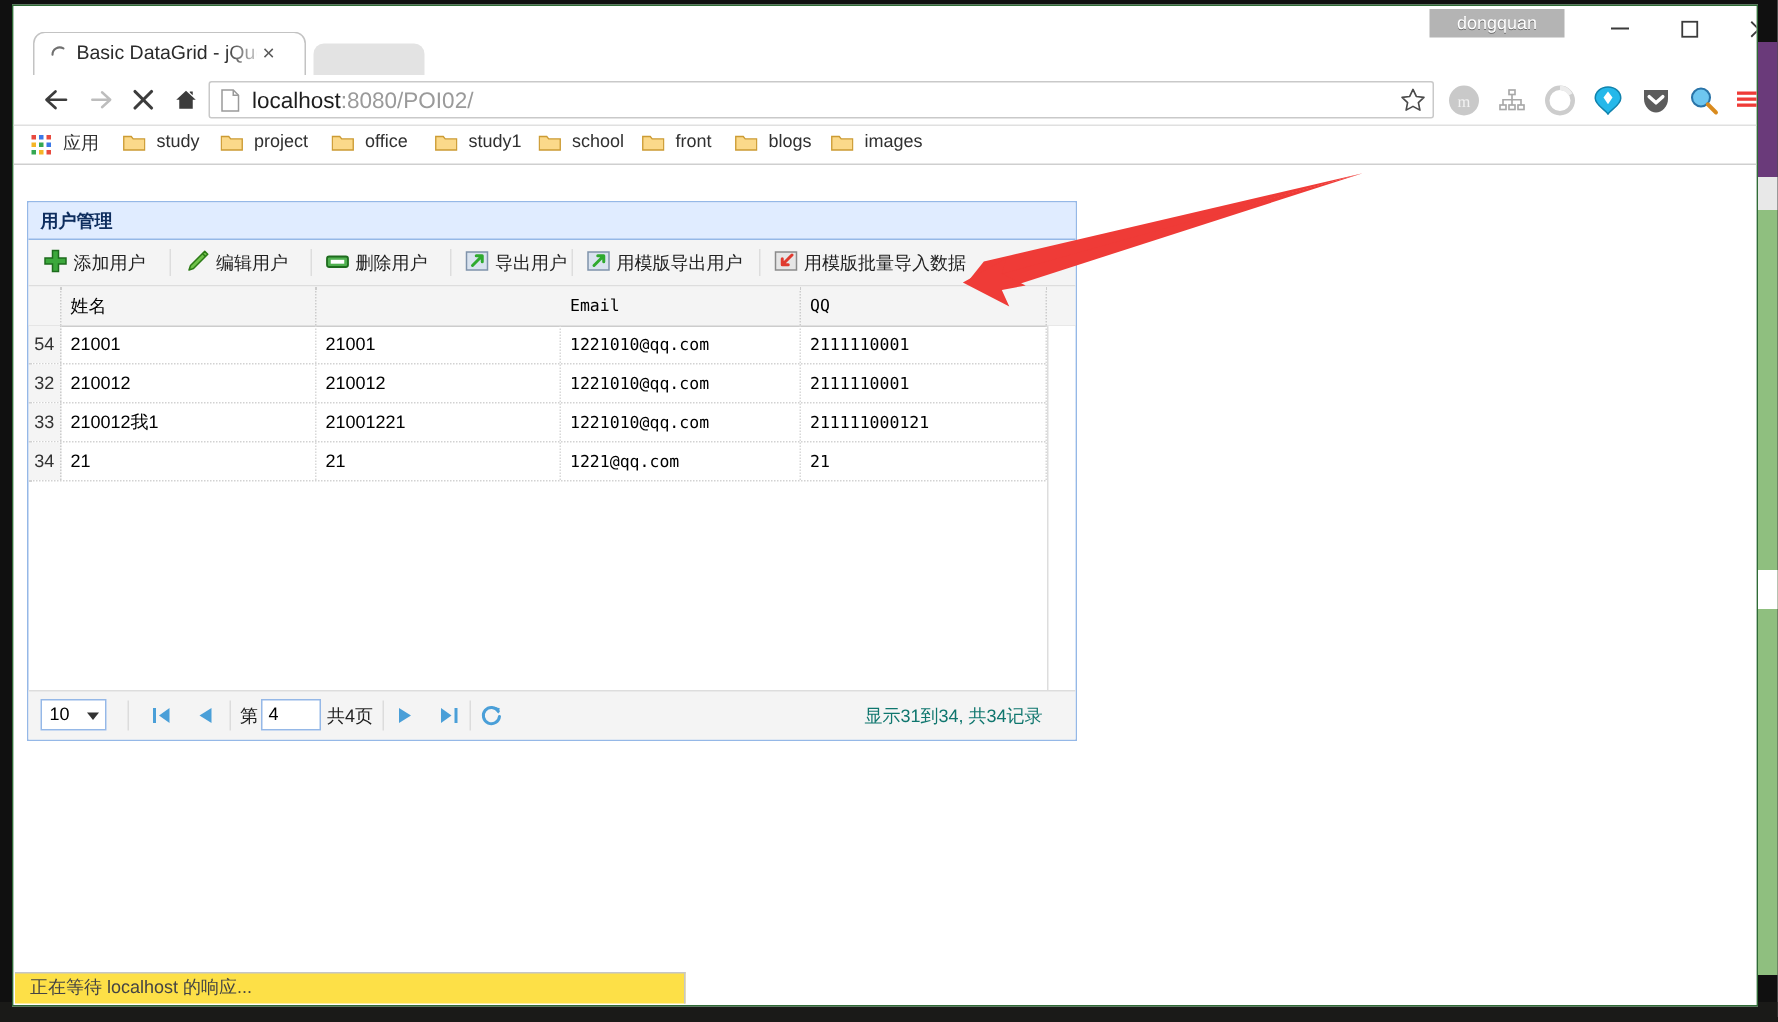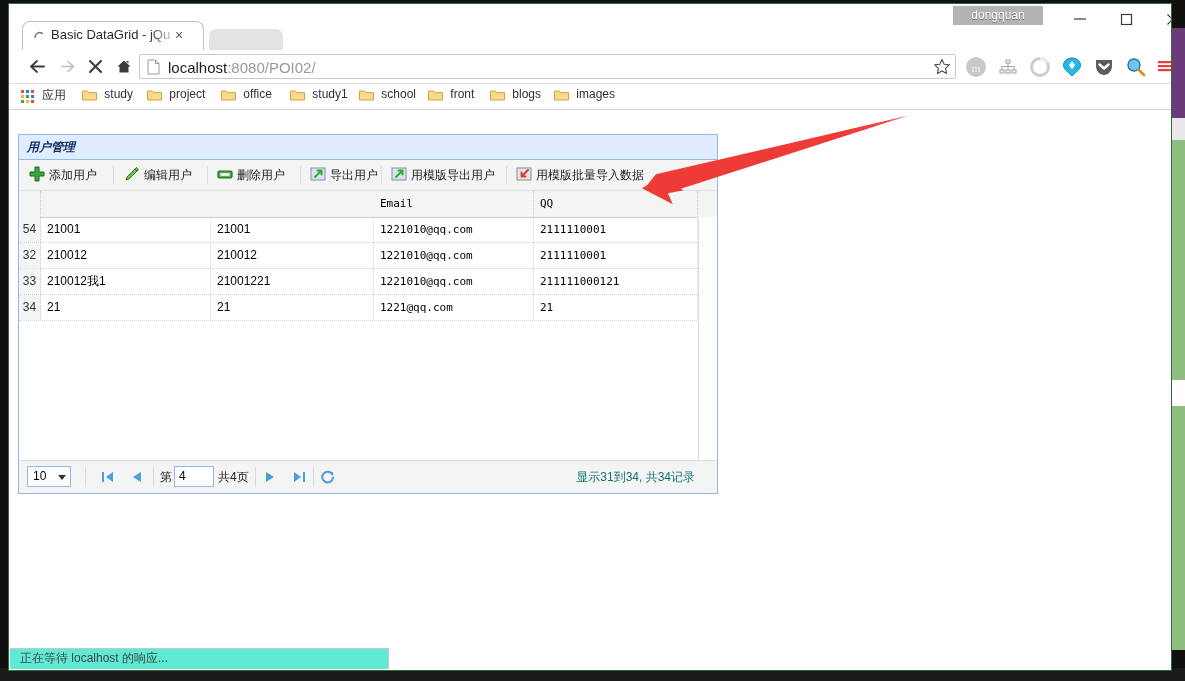--- a/index.html
+++ b/index.html
@@ -86,21 +86,20 @@
   .viewport{position:relative;height:560px;background:#ffffff;overflow:hidden;}
 
   
   .panel{
     position:absolute;left:9px;top:24px;width:700px;height:360px;
     border:1px solid #95b8e7;background:#ffffff;box-sizing:border-box;
   }
   .panel-head{
     height:24px;background:#e0ecff;border-bottom:1px solid #95b8e7;
     position:relative;
-    font-style:italic;
   }
   .panel-title{position:absolute;left:8px;top:4px;font-size:12px;font-weight:bold;color:#0e2d5e;}
   .dg-toolbar{
     position:relative;height:30px;background:#f4f4f4;border-bottom:1px solid #ddd;
   }
   .tb-btn{
     position:absolute;top:4px;height:22px;line-height:22px;
     font-size:12px;color:#222;white-space:nowrap;cursor:pointer;padding:0 4px;
   }
   .tb-btn .ti{display:inline-block;width:16px;height:16px;vertical-align:-3px;margin-right:4px;}
@@ -149,22 +148,22 @@
     border:1px solid #95b8e7;background:#fff;box-sizing:border-box;
     font-size:12px;color:#000;line-height:19px;padding-left:4px;
   }
   .pg-info{position:absolute;right:22px;top:8px;font-size:12px;color:#0f766e;white-space:nowrap;}
 
   
   .arrow-svg{position:absolute;left:0;top:0;width:100%;height:100%;pointer-events:none;}
 
   
   .statusbar{
-    position:absolute;left:1px;bottom:1px;width:379px;height:21px;
-    background:#5eead4;border:1px solid #c6c6c6;border-left:none;border-bottom:none;
+    position:absolute;left:1px;bottom:1px;width:447px;height:21px;
+    background:#fde047;border:1px solid #c6c6c6;border-left:none;border-bottom:none;
     box-sizing:border-box;
   }
   .statusbar span{font-size:12px;color:#444;line-height:19px;padding-left:10px;display:block;}
 </style>
 </head>
 <body>
 
 <div id="desktop">
   <div class="strip-purple"></div>
   <div class="strip-green2"></div>
@@ -417,20 +416,21 @@
             <svg width="16" height="16" viewBox="0 0 16 16">
                 <rect x="1" y="2" width="14" height="12" fill="#e6e6e6" stroke="#8a8a8a" stroke-width="1"></rect>
                 <path d="M12 4 L6 10 M5.5 6.5 V10.5 H9.5" fill="none" stroke="#e03a2f" stroke-width="2" stroke-linecap="round" stroke-linejoin="round"></path>
               </svg>
           </span><span>用模版批量导入数据</span>
         </div>
       </div>
 
       <div class="dg-head">
         <div class="dg-hnum"></div>
+        <div class="dg-hcell" style="left:22px;width:170px">姓名</div>
         <div class="dg-hcell mono" style="left:355px;width:160px">Email</div>
         <div class="dg-hcell mono" style="left:515px;width:164px">QQ</div>
       </div>
 
       <div class="dg-body">
         <div class="dg-row">
           <div class="dg-rnum">54</div>
           <div class="dg-cell" style="left:22px;width:170px">21001</div>
           <div class="dg-cell" style="left:192px;width:163px">21001</div>
           <div class="dg-cell mono" style="left:355px;width:160px">1221010@qq.com</div>

